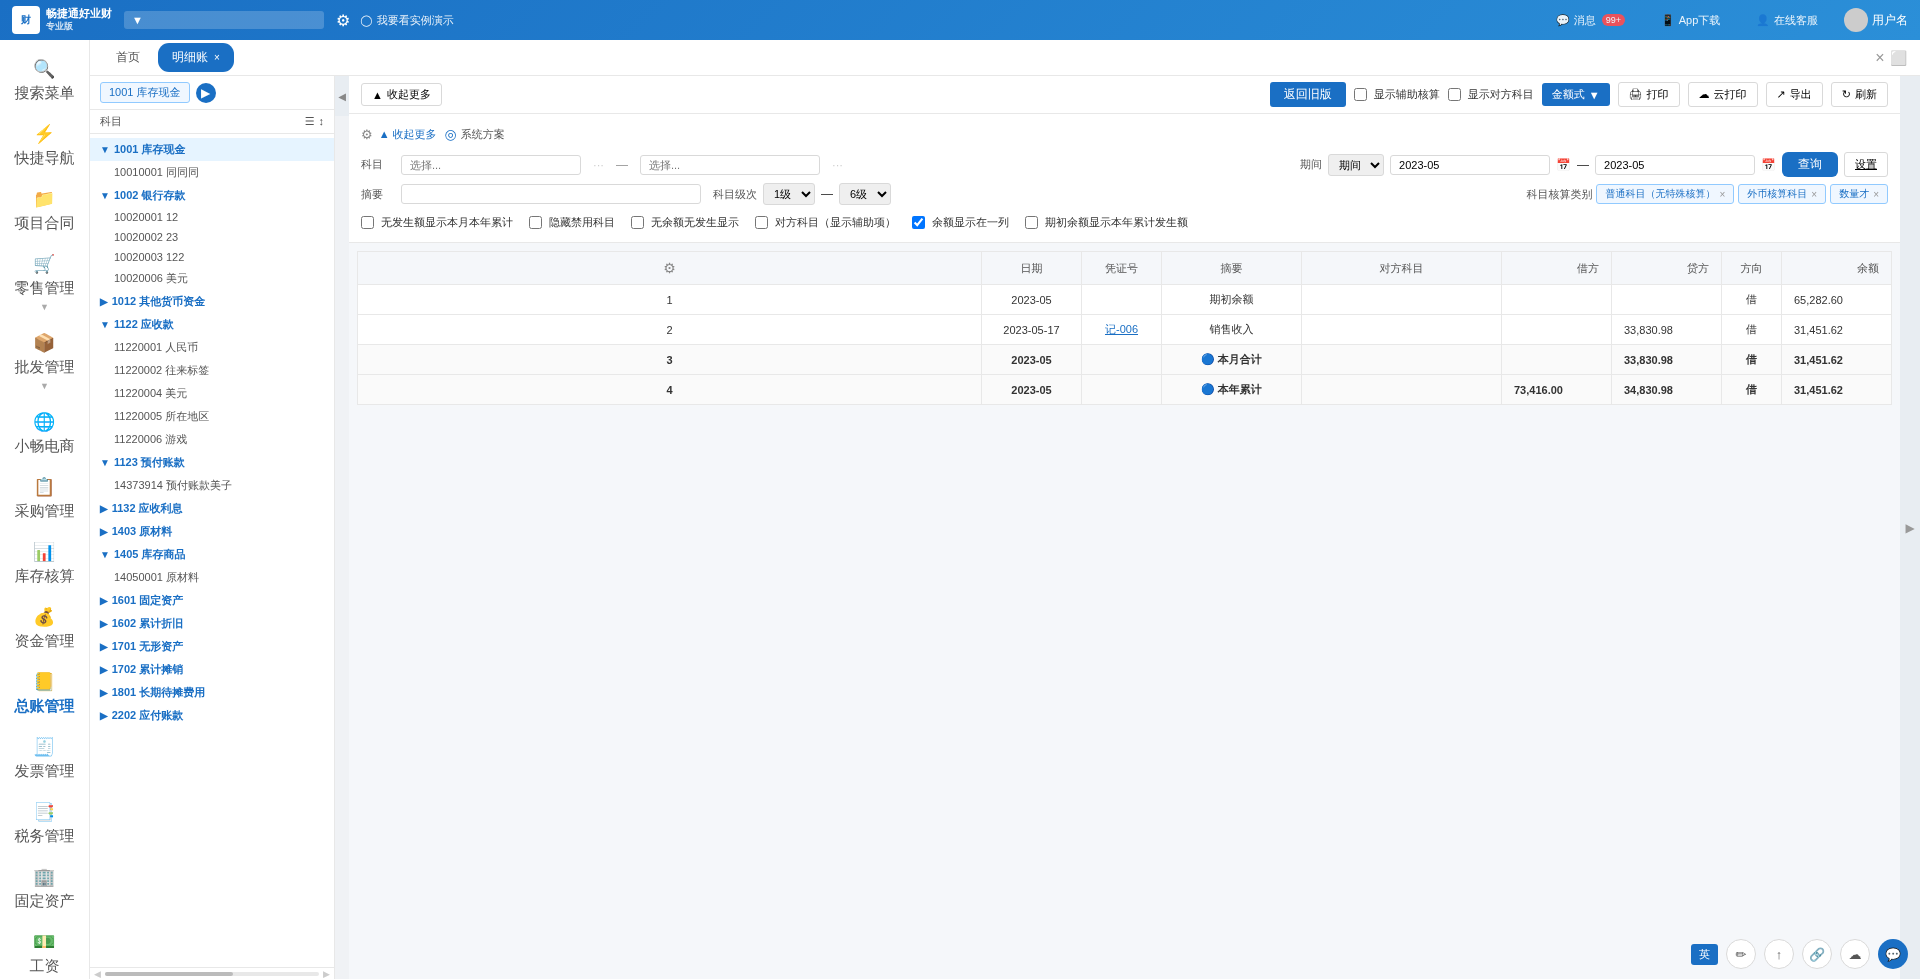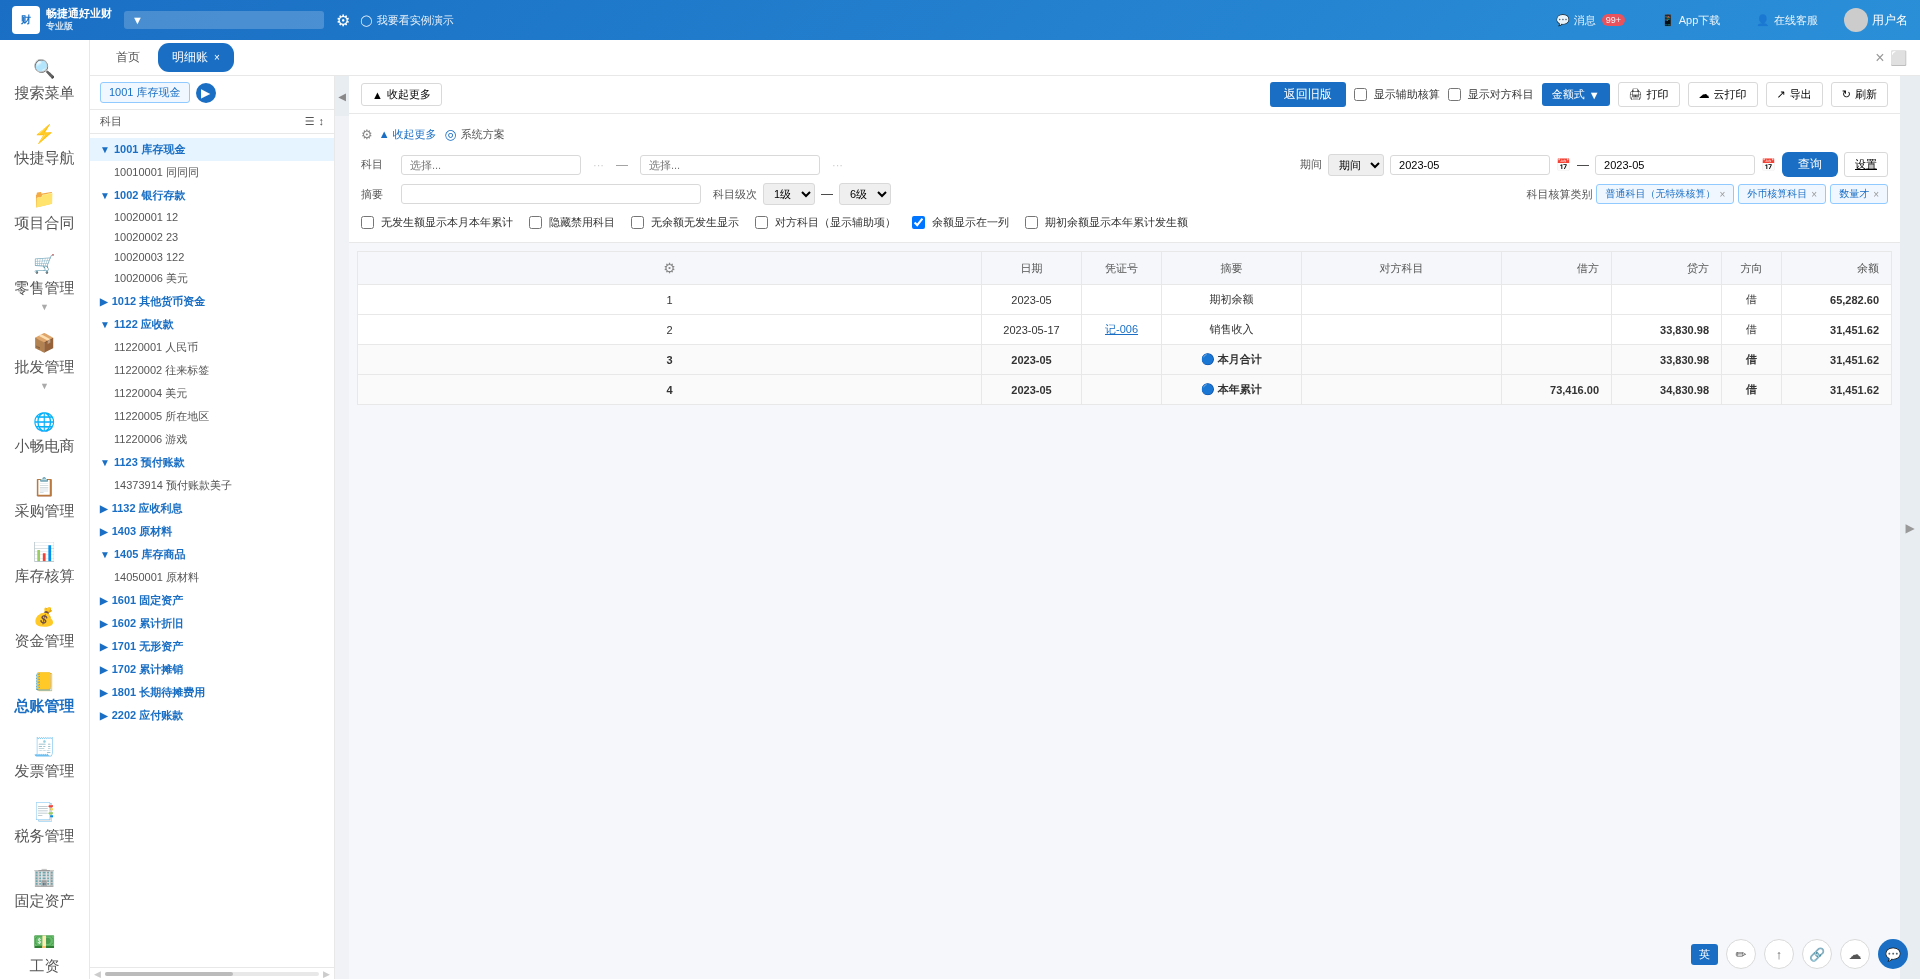--- a/index.html
+++ b/index.html
@@ -103,21 +103,21 @@
     td { padding: 7px 12px; border: 1px solid #e8e8e8; font-size: 11px; text-align: center; }
     .row-bold td { font-weight: bold; background: #fafafa; }
     .col-date { width: 100px; }
     .col-voucher { width: 80px; }
     .col-summary { width: 140px; }
     .col-subject { width: 200px; }
     .col-debit { width: 110px; text-align: right; }
     .col-credit { width: 110px; text-align: right; }
     .col-dir { width: 60px; }
     .col-balance { width: 110px; text-align: right; }
-    td.right { text-align: right; font-weight: bold; }
+    td.right { text-align: left; }
     .voucher-link { color: #1a6fc4; cursor: pointer; text-decoration: underline; }
     .icon-setting { font-size: 14px; color: #888; cursor: pointer; }
 
     
     .tree-body::-webkit-scrollbar { width: 4px; }
     .tree-body::-webkit-scrollbar-track { background: #f0f0f0; }
     .tree-body::-webkit-scrollbar-thumb { background: #ccc; border-radius: 2px; }
 
     
     .right-collapse { width: 20px; background: #e8edf2; display: flex; align-items: center; justify-content: center; cursor: pointer; font-size: 12px; color: #999; }

